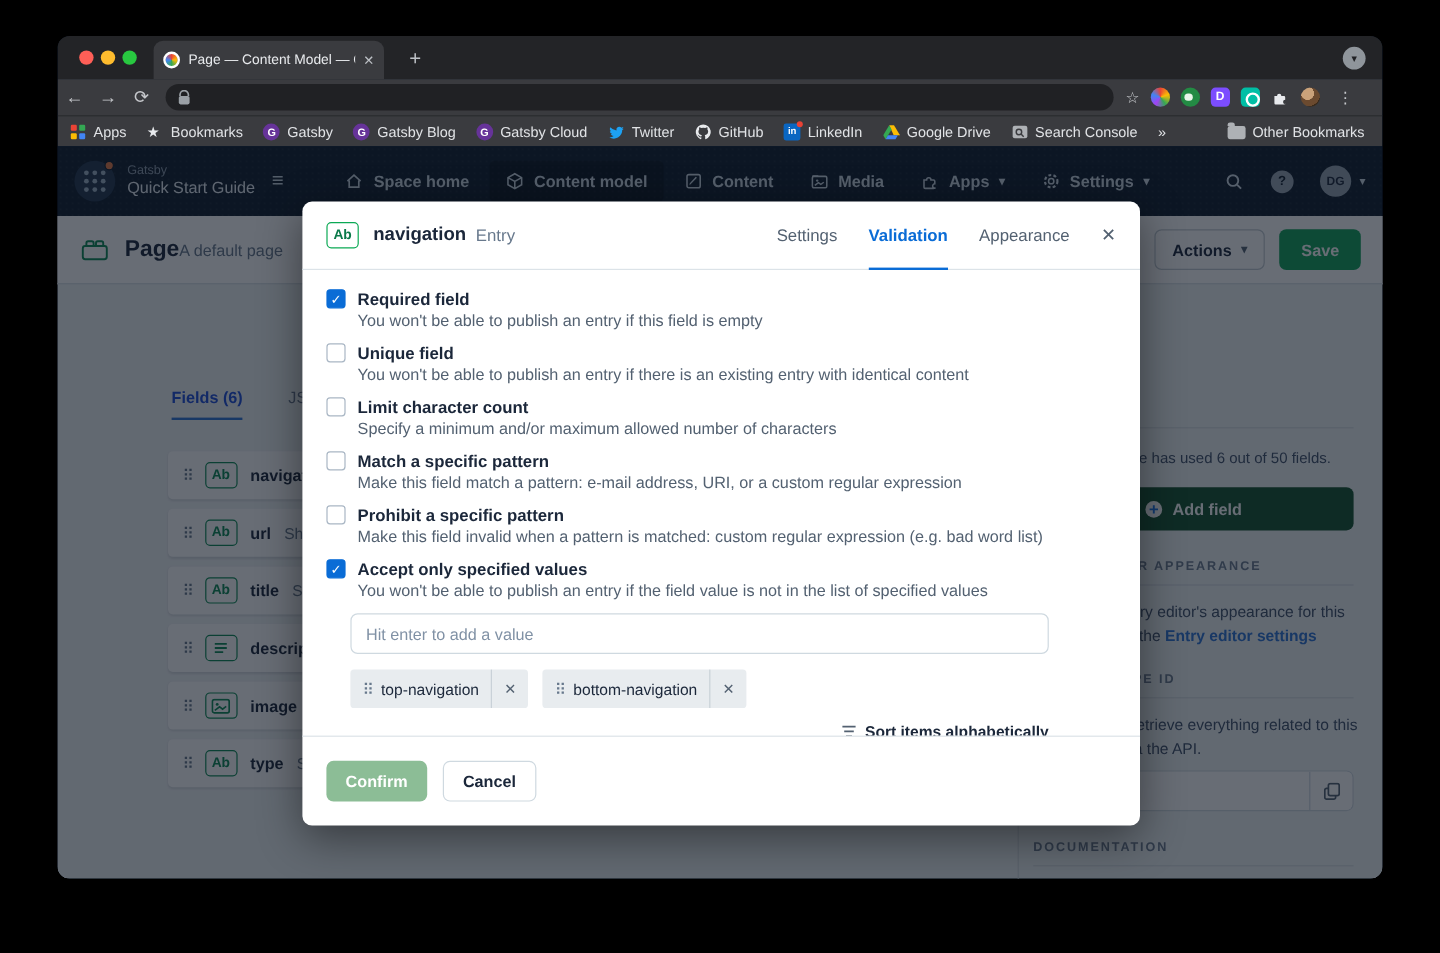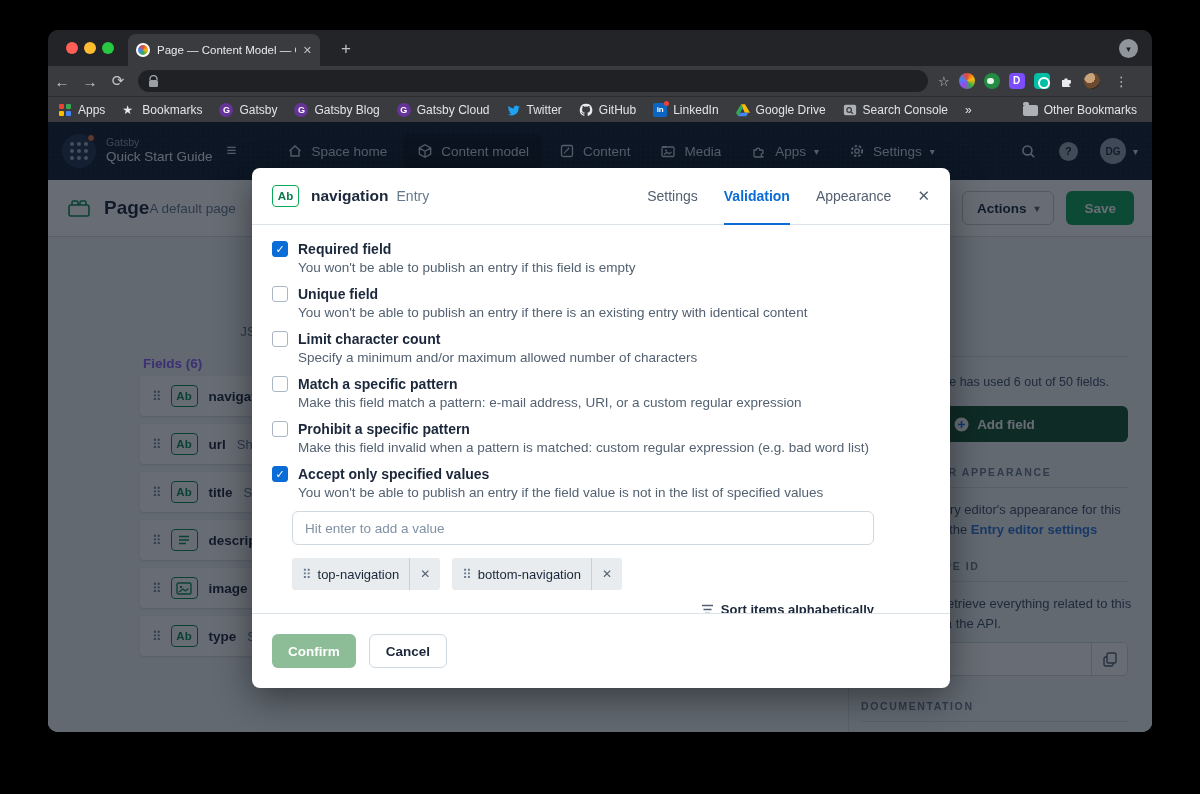--- a/index.html
+++ b/index.html
@@ -65,21 +65,21 @@
   .cnav { position:absolute; left:0; top:0; width:100%; height:58px; display:flex; align-items:center; padding:0 14px;
           background:radial-gradient(rgba(255,255,255,.045) 1px, transparent 1px); background-size:5px 5px; background-color:#0e1b2b; }
   .space-logo { width:34px; height:34px; border-radius:50%; background:#22364e; position:relative; flex:0 0 auto; }
   .space-logo .dots { position:absolute; left:8px; top:8px; display:grid; grid-template-columns:repeat(3,4px); grid-gap:3px; }
   .space-logo .dots i { width:4px; height:4px; border-radius:50%; background:#9fb2c5; display:block; }
   .space-logo .notif { position:absolute; right:1px; top:0; width:8px; height:8px; border-radius:50%; background:#e57a44; border:1.5px solid #0e1b2b; }
   .space-meta { margin-left:10px; line-height:1.25; }
   .space-org { font-size:10.5px; color:#8d9bab; }
   .space-name { font-size:13.5px; color:#e6edf3; }
   .hamb { color:#c6d2dd; font-size:17px; margin-left:14px; }
-  .cnav-tabs { display:flex; align-items:center; margin-left:38px; gap:4px; }
+  .cnav-tabs { display:flex; align-items:center; margin-left:38px; gap:4px;font-weight:bold; }
   .cnav-item { display:flex; align-items:center; gap:8px; color:#cdd9e4; font-size:13.5px; padding:9px 13px; border-radius:4px; white-space:nowrap; }
   .cnav-item.active { background:rgba(0,0,0,.28); }
   .cnav-item svg { flex:0 0 auto; }
   .cnav-right { margin-left:auto; display:flex; align-items:center; gap:22px; }
   .help-circle { width:19px; height:19px; border-radius:50%; background:#9aa7b3; color:#0e1b2b; font-size:11px; font-weight:bold;
                  display:flex; align-items:center; justify-content:center; }
   .user-chip { display:flex; align-items:center; gap:7px; }
   .avatar { width:26px; height:26px; border-radius:50%; background:#97a4b0; color:#1b273a; font-size:10px; font-weight:bold;
             display:flex; align-items:center; justify-content:center; }
   .chev { color:#cdd9e4; font-size:10px; }
@@ -92,21 +92,21 @@
   .page-sub { font-size:13.5px; color:#67788c; }
   .ph-right { margin-left:auto; display:flex; align-items:center; gap:12px; }
   .trunc-link { color:#2e75d4; font-size:13.5px; text-decoration:underline; font-weight:bold; }
   .btn-actions { height:34px; padding:0 14px; background:#fff; border:1px solid #c3cbd2; border-radius:6px;
                  font-size:13.5px; color:#1b273a; font-weight:bold; display:flex; align-items:center; gap:8px; }
   .btn-save { height:34px; padding:0 18px; background:#10a35a; border-radius:6px; font-size:13.5px; color:#fff; font-weight:bold;
               display:flex; align-items:center; }
 
   .ftabs { position:absolute; left:95px; top:144px; display:flex; gap:38px; font-size:13.5px; }
   .ftab { padding-bottom:9px; color:#67788c; }
-  .ftab.active { color:#8b5cf6; font-weight:bold; border-bottom:2px solid #2e75d4;margin-top:32px; }
+  .ftab.active { color:#1d4ed8; font-weight:bold; border-bottom:2px solid #2e75d4; }
 
   .frows { position:absolute; left:92px; top:196px; width:626px; }
   .frow { height:40px; background:#fff; border-radius:4px; box-shadow:0 1px 2px rgba(25,37,50,.12); margin-bottom:8px;
           display:flex; align-items:center; padding:0 12px; gap:11px; }
   .drag { color:#67788c; font-size:13px; letter-spacing:-2px; }
   .fbadge { min-width:27px; height:22px; border:1px solid #0c8a54; border-radius:4px; color:#0c8a54; font-size:11.5px; font-weight:bold;
             display:flex; align-items:center; justify-content:center; padding:0 4px; }
   .fname { font-size:13.5px; font-weight:bold; color:#1b273a; }
   .ftype { font-size:13px; color:#67788c; }
 

